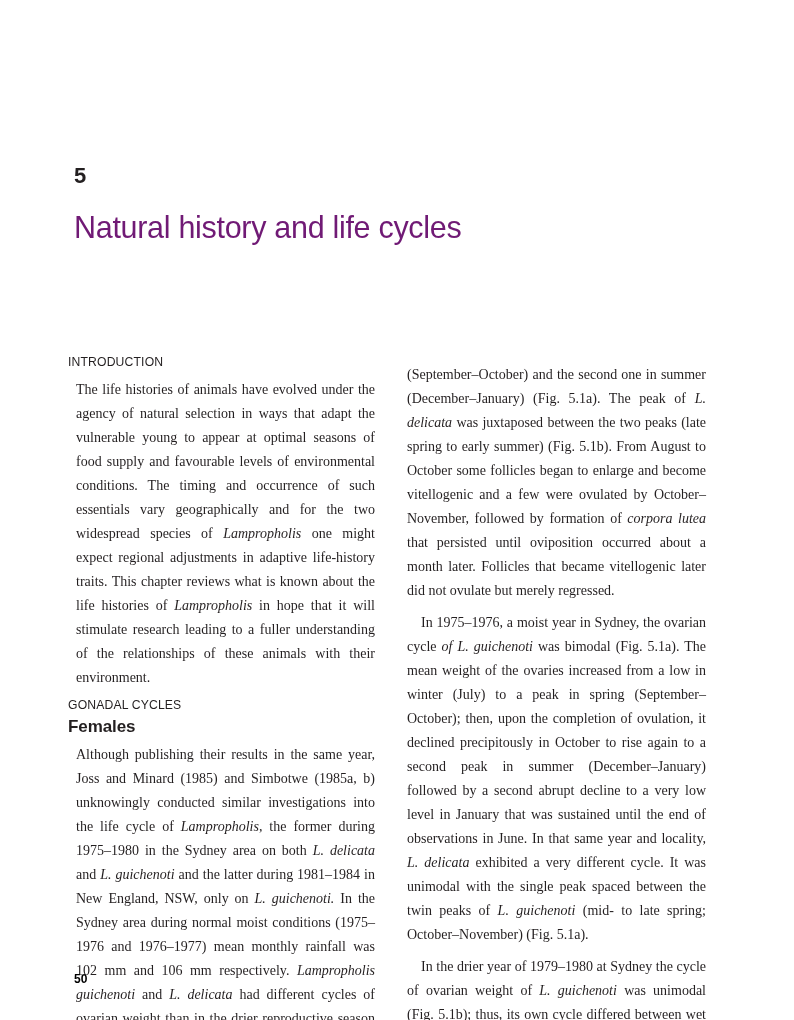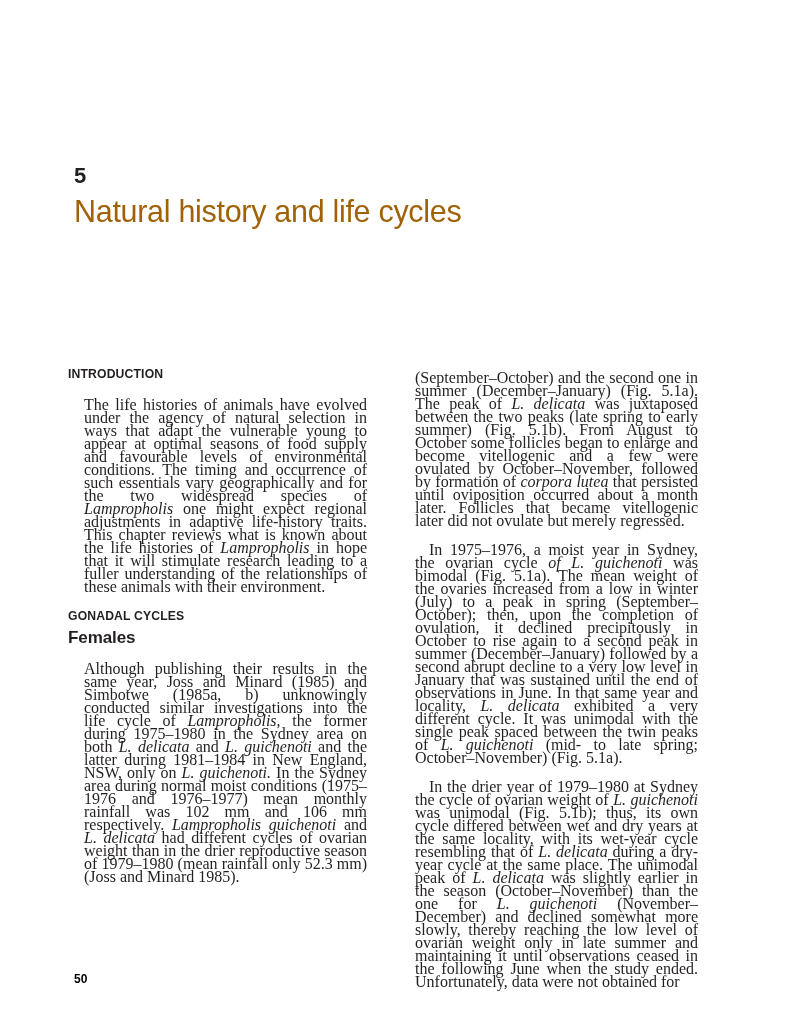--- a/index.html
+++ b/index.html
@@ -31,23 +31,23 @@
     font-size: 22px;
     line-height: 26px;
     color: #231f20;
     letter-spacing: -0.2px;
   }
   .chapter-title {
     font-family: "Liberation Sans", sans-serif;
     font-weight: normal;
     font-size: 30.5px;
     line-height: 36px;
-    color: #a16207;
+    color: #701a75;
     letter-spacing: -0.3px;
-    margin-top: 4px;
+    margin-top: 20px;
   }
 
   
   .columns {
     position: absolute;
     left: 68px;
     top: 355px;
     width: 657px;
     height: 585px;
   }
@@ -55,47 +55,47 @@
     position: absolute;
     top: 0;
     width: 315px;
     height: 585px;
   }
   .col-left  { left: 0px; }
   .col-right { left: 331px; }
 
   h2.section-heading {
     font-family: "Liberation Sans", sans-serif;
-    font-weight: bold;
+    font-weight: normal;
     font-size: 12.2px;
     line-height: 15px;
     letter-spacing: 0.15px;
     color: #231f20;
-    margin: 12px 0 5px 0;
+    margin: 0 0 5px 0;
   }
   h3.sub-heading {
     font-family: "Liberation Sans", sans-serif;
     font-weight: bold;
     font-size: 17px;
     line-height: 17px;
     letter-spacing: -0.1px;
     color: #231f20;
     margin: 0 0 4px 0;
   }
   .gap-before {
     margin-top: 25px;
   }
 
   p.body {
     font-family: "Liberation Serif", serif;
-    font-size: 16px;
-    line-height: 13px;
+    font-size: 14px;
+    line-height: 24px;
     text-align: justify;
     text-justify: inter-word;
-    margin: 16px;
+    margin: 8px;
     color: #231f20;
     hyphens: none;
   }
   p.body.indent {
     text-indent: 14px;
   }
   p.body i, p.body em {
     font-style: italic;
   }
 

